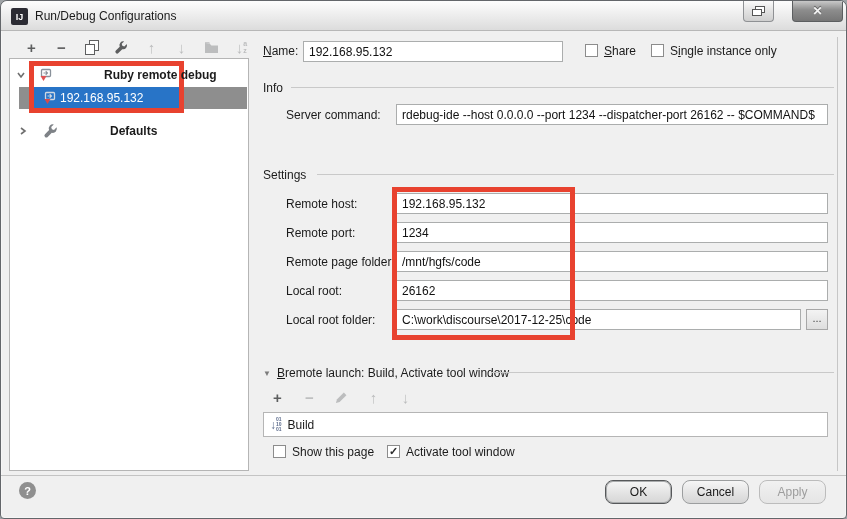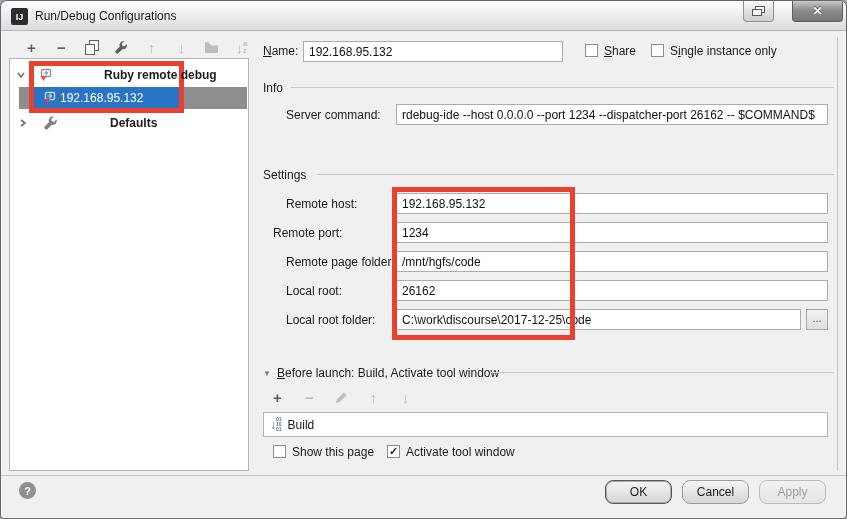--- a/index.html
+++ b/index.html
@@ -143,21 +143,21 @@
 
   <div class="trow" style="left:40px;top:89px;">
     <svg width="16" height="16" viewBox="0 0 16 16">
       <rect x="4.5" y="2.5" width="9" height="7" rx="1" fill="none" stroke="#cfd8e2" stroke-width="1.3"></rect>
       <path d="M6.5 6 h4 m-1.8 -1.8 l1.8 1.8 l-1.8 1.8" stroke="#cfd8e2" fill="none" stroke-width="1.1"></path>
       <path d="M3.5 9 h6 l-3 5 z" fill="#d84a4a"></path>
     </svg>
     <span style="color:#fff;">192.168.95.132</span>
   </div>
 
-  <div class="trow" style="left:16px;top:114px;">
+  <div class="trow" style="left:16px;top:122px;">
     <span class="chev">
       <svg width="10" height="10" viewBox="0 0 10 10">
           <polyline points="3,2 7,5 3,8" fill="none" stroke="#6f6f6f" stroke-width="1.6"></polyline>
         </svg>
     </span>
     <span style="width:9px;"></span>
     <svg width="16" height="16" viewBox="0 0 16 16">
       <path d="M13.6 4.3 L11 6.9 L8.9 6.2 L8.2 4.1 L10.8 1.5 A4.1 4.1 0 0 0 6.1 7.1 L2 11.2 A1.9 1.9 0 0 0 4.7 13.9 L8.8 9.8 A4.1 4.1 0 0 0 13.6 4.3 Z" fill="#7e8287"></path>
     </svg>
     <span class="lblb">Defaults</span>
@@ -174,39 +174,39 @@
   <div class="sep" style="left:290px;top:86px;width:543px;"></div>
   <div class="lbl" style="left:285px;top:107px;">Server command:</div>
   <input class="fld" style="left: 395px; top: 103px; width: 432px;" value="rdebug-ide --host 0.0.0.0 --port 1234 --dispatcher-port 26162 -- $COMMAND$">
 
   <div class="lbl" style="left:262px;top:167px;">Settings</div>
   <div class="sep" style="left:316px;top:173px;width:517px;"></div>
 
   <div class="lbl" style="left:285px;top:196px;">Remote host:</div>
   <input class="fld" style="left: 395px; top: 192px; width: 432px;" value="192.168.95.132">
 
-  <div class="lbl" style="left:272px;top:225px;">Remote port:</div>
+  <div class="lbl" style="left:285px;top:225px;">Remote port:</div>
   <input class="fld" style="left: 395px; top: 221px; width: 432px;" value="1234">
 
   <div class="lbl" style="left:285px;top:254px;">Remote page folder:</div>
   <input class="fld" style="left: 395px; top: 250px; width: 432px;" value="/mnt/hgfs/code">
 
   <div class="lbl" style="left:285px;top:283px;">Local root:</div>
   <input class="fld" style="left: 395px; top: 279px; width: 432px;" value="26162">
 
   <div class="lbl" style="left:285px;top:312px;">Local root folder:</div>
   <input class="fld" style="left: 395px; top: 308px; width: 405px;" value="C:\work\discourse\2017-12-25\code">
   <div class="browse">
       <span>...</span>
     </div>
 
   <div class="redbox2"></div>
 
   <span class="tri" style="left:262px;top:368px;">▼</span>
-  <div class="lbl" style="left:276px;top:365px;"><span class="mn">B</span><span>efore launch: Build, Activate tool window</span></div>
+  <div class="lbl" style="left:276px;top:365px;"><span class="mn">B</span><span>remote launch: Build, Activate tool window</span></div>
   <div class="sep" style="left:490px;top:371px;width:343px;"></div>
 
   <div class="bltoolbar">
     <span class="tbi">+</span>
     <span class="tbi dis">−</span>
     <span class="tbi dis">
       <svg width="13" height="13" viewBox="0 0 14 14">
         <path d="M1 13 l1.2-4 L9.5 1.7 l2.8 2.8 L5 11.8 Z" fill="#bcbdbe"></path>
       </svg>
     </span>

